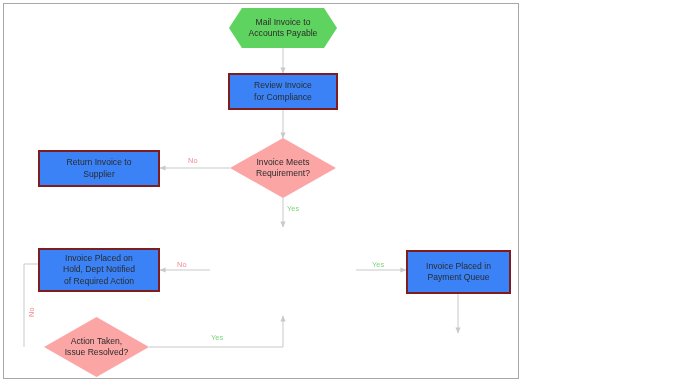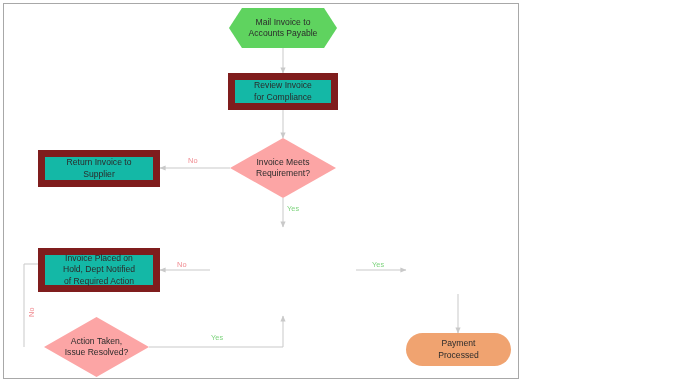--- a/index.html
+++ b/index.html
@@ -49,22 +49,22 @@
     line-height: 1.32;
     box-sizing: border-box;
   }
   .node .label {
     display: block;
     padding: 0 4px;
     white-space: pre-line;
   }
   
   .proc {
-    background: #14b8a6;
-    border: 7px solid #7f1d1d;
+    background: #3b82f6;
+    border: 2px solid #7f1d1d;
   }
   
   .hexa {
     background: #5fd35f;
     clip-path: polygon(12% 0%, 88% 0%, 100% 50%, 88% 100%, 12% 100%, 0% 50%);
   }
   
   .diamond {
     background: #fca5a5;
     clip-path: polygon(50% 0%, 100% 50%, 50% 100%, 0% 50%);
@@ -142,30 +142,30 @@
 Supplier</span>
   </div>
 
 
   <div class="node proc" style="left:38px; top:248px; width:122px; height:44px;">
     <span class="label">Invoice Placed on
 Hold, Dept Notified
 of Required Action</span>
   </div>
 
+  <div class="node proc" style="left:406px; top:250px; width:105px; height:44px;">
+    <span class="label">Invoice Placed in
+Payment Queue</span>
+  </div>
 
   <div class="node diamond" style="left:44px; top:317px; width:105px; height:60px;">
     <span class="label">Action Taken,
 Issue Resolved?</span>
   </div>
 
-  <div class="node pill" style="left:406px; top:333px; width:105px; height:33px;">
-    <span class="label">Payment
-Processed</span>
-  </div>
 
   <div class="edge-label lbl-no" style="left:188px; top:157px;">No</div>
 
   <div class="edge-label lbl-yes" style="left:287px; top:205px;">Yes</div>
 
   <div class="edge-label lbl-no" style="left:177px; top:261px;">No</div>
 
   <div class="edge-label lbl-yes" style="left:372px; top:261px;">Yes</div>
 
   <div class="edge-label lbl-no lbl-rot" style="left:28px; top:317px;">No</div>

